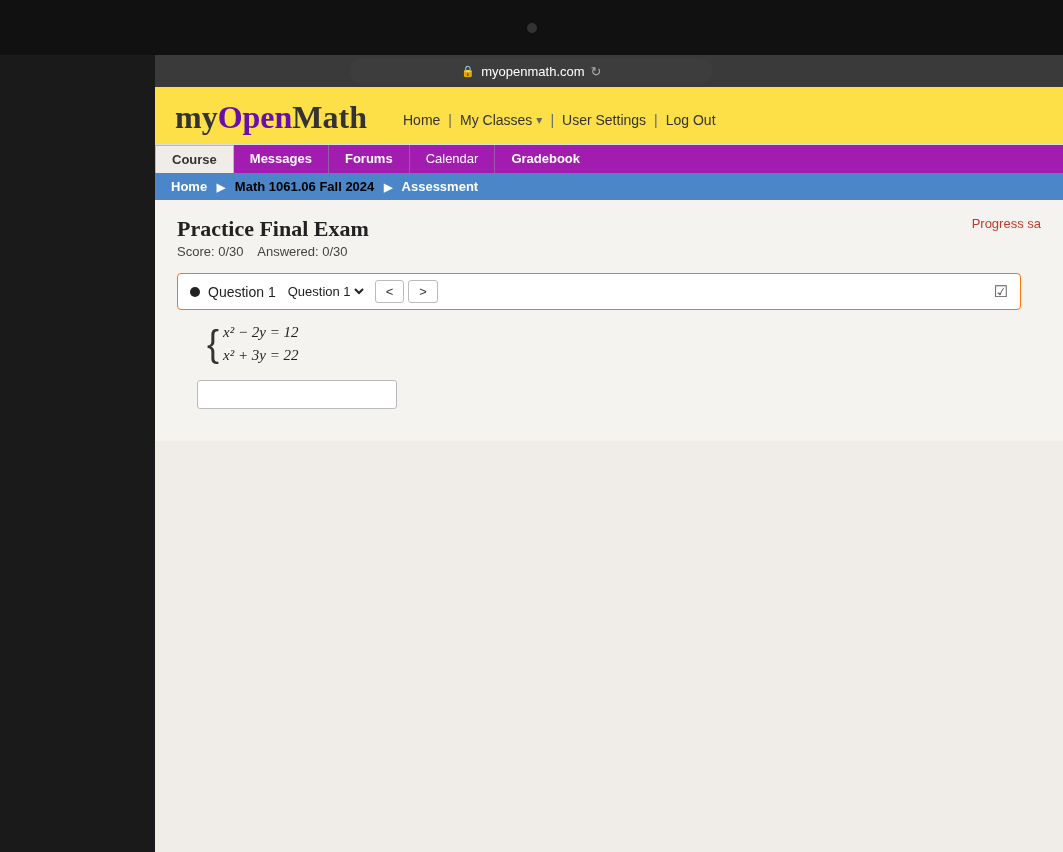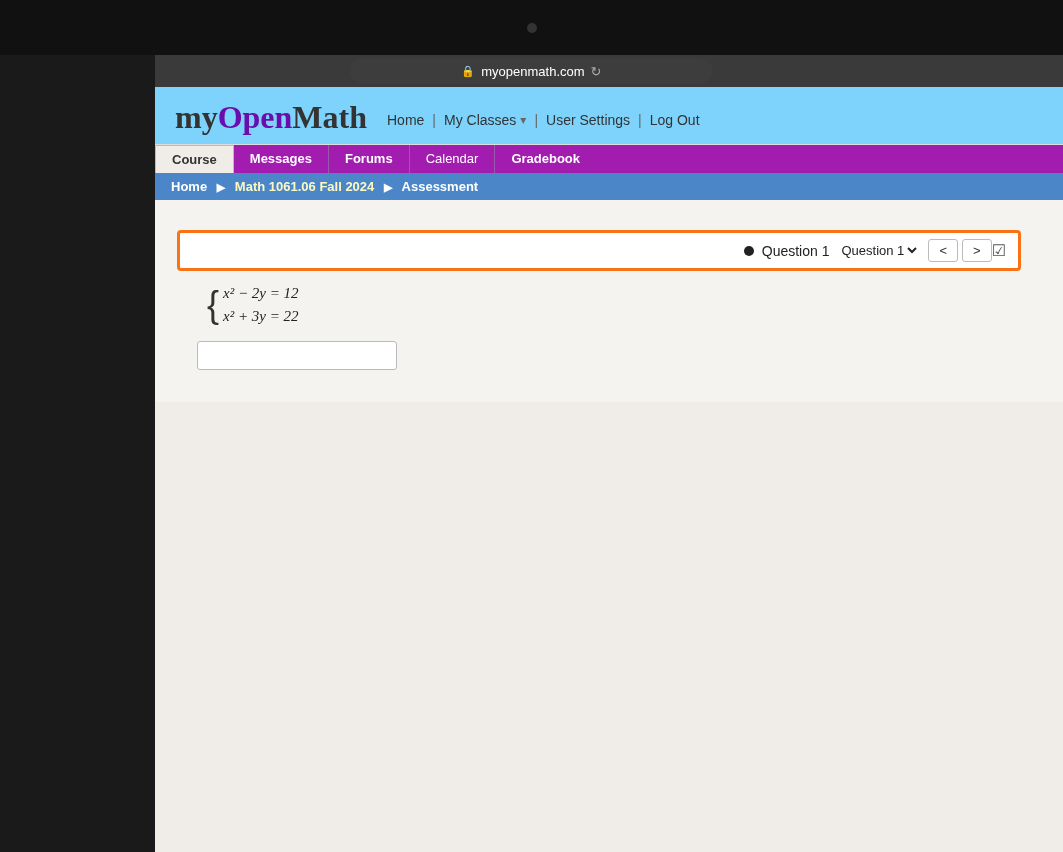--- a/index.html
+++ b/index.html
@@ -60,21 +60,21 @@
 </div>
 
 <div style="position:absolute;top:58px;left:350px;right:350px;height:26px;background:#3d3d3d;border-radius:13px;display:flex;align-items:center;justify-content:center;gap:6px;">
   <span style="color:#aaa;font-size:11px;">🔒</span>
   <span style="color:#fff;font-size:13px;">myopenmath.com</span>
   <span style="color:#aaa;font-size:13px;cursor:pointer;">↻</span>
 </div>
 
 <div style="position:absolute;top:87px;left:155px;right:0;bottom:0;background:#f0ede8;overflow:hidden;">
 
-  <div style="background:#7dd3fc;padding:12px 20px 8px 20px;display:flex;align-items:center;gap:20px;border-bottom:1px solid #ddd;">
+  <div style="background:#fde047;padding:12px 20px 8px 20px;display:flex;align-items:center;gap:36px;border-bottom:1px solid #ddd;">
 
     <div style="font-size:32px;font-weight:bold;color:#333;font-family:Georgia,serif;cursor:pointer;">
       <span style="color:#333;">my</span><span style="color:#6a0dad;">Open</span><span style="color:#333;">Math</span>
     </div>
 
     <div style="display:flex;align-items:center;gap:4px;font-size:14px;color:#333;margin-top:4px;">
       <a href="#" style="color:#333;text-decoration:none;">Home</a>
       <span style="color:#666;margin:0 4px;">|</span>
       <a href="#" style="color:#333;text-decoration:none;">My Classes</a>
       <span style="color:#666;cursor:pointer;font-size:12px;">▾</span>
@@ -89,31 +89,42 @@
     <div style="padding:6px 16px;font-size:13px;font-weight:bold;color:#333;background:#f0ede8;border:1px solid #bbb;border-bottom:none;cursor:pointer;">Course</div>
     <div style="padding:6px 16px;font-size:13px;font-weight:bold;color:#fff;cursor:pointer;border-right:1px solid #9a5aac;">Messages</div>
     <div style="padding:6px 16px;font-size:13px;font-weight:bold;color:#fff;cursor:pointer;border-right:1px solid #9a5aac;">Forums</div>
     <div style="padding:6px 16px;font-size:13px;font-weight:normal;color:#fff;cursor:pointer;border-right:1px solid #9a5aac;">Calendar</div>
     <div style="padding:6px 16px;font-size:13px;font-weight:bold;color:#fff;cursor:pointer;">Gradebook</div>
   </div>
 
   <div style="background:#4a86c8;padding:6px 16px;font-size:13px;color:#fff;font-weight:bold;">
     <a href="#" style="color:#fff;text-decoration:none;">Home</a>
     <span style="margin:0 6px;font-size:11px;">▶</span>
-    <a href="#" style="color:#fef9c3;text-decoration:none;">Math 1061.06 Fall 2024</a>
+    <a href="#" style="color:#000000;text-decoration:none;">Math 1061.06 Fall 2024</a>
     <span style="margin:0 6px;font-size:11px;">▶</span>
     <span>Assessment</span>
   </div>
 
   <div style="padding:16px 22px;background:#f5f3ef;">
 
     
+    <div style="display:flex;justify-content:space-between;align-items:flex-start;margin-bottom:4px;">
+      <div>
+        <div style="font-size:22px;font-weight:bold;color:#222;font-family:Georgia,serif;">Practice Final Exam</div>
+        <div style="font-size:13px;color:#444;margin-top:2px;">
+          <span>Score: 0/30</span>
+          &nbsp;&nbsp;
+          <span>Answered: 0/30</span>
+        </div>
+      </div>
+      <div style="color:#c0392b;font-size:13px;cursor:pointer;">Progress sa</div>
+    </div>
 
     
-    <div style="display:flex;align-items:center;justify-content:flex-end;background:#fff;border:3px solid #f97316;border-radius:4px;padding:6px 12px;margin:14px 0;margin-right:20px;">
+    <div style="display:flex;align-items:center;justify-content:space-between;background:#fff;border:1px solid #f97316;border-radius:4px;padding:6px 12px;margin:14px 0;margin-right:20px;">
       <div style="display:flex;align-items:center;gap:8px;">
         <span style="width:10px;height:10px;background:#222;border-radius:50%;display:inline-block;"></span>
         <span style="font-size:14px;color:#222;">Question 1</span>
         <select style="font-size:13px;border:none;background:transparent;color:#222;cursor:pointer;">
           <option>Question 1</option>
         </select>
         <div style="display:flex;gap:4px;">
           <button style="background:#fff;border:1px solid #bbb;border-radius:3px;padding:3px 10px;font-size:13px;cursor:pointer;color:#333;">&lt;</button>
           <button style="background:#fff;border:1px solid #bbb;border-radius:3px;padding:3px 10px;font-size:13px;cursor:pointer;color:#333;">&gt;</button>
         </div>

